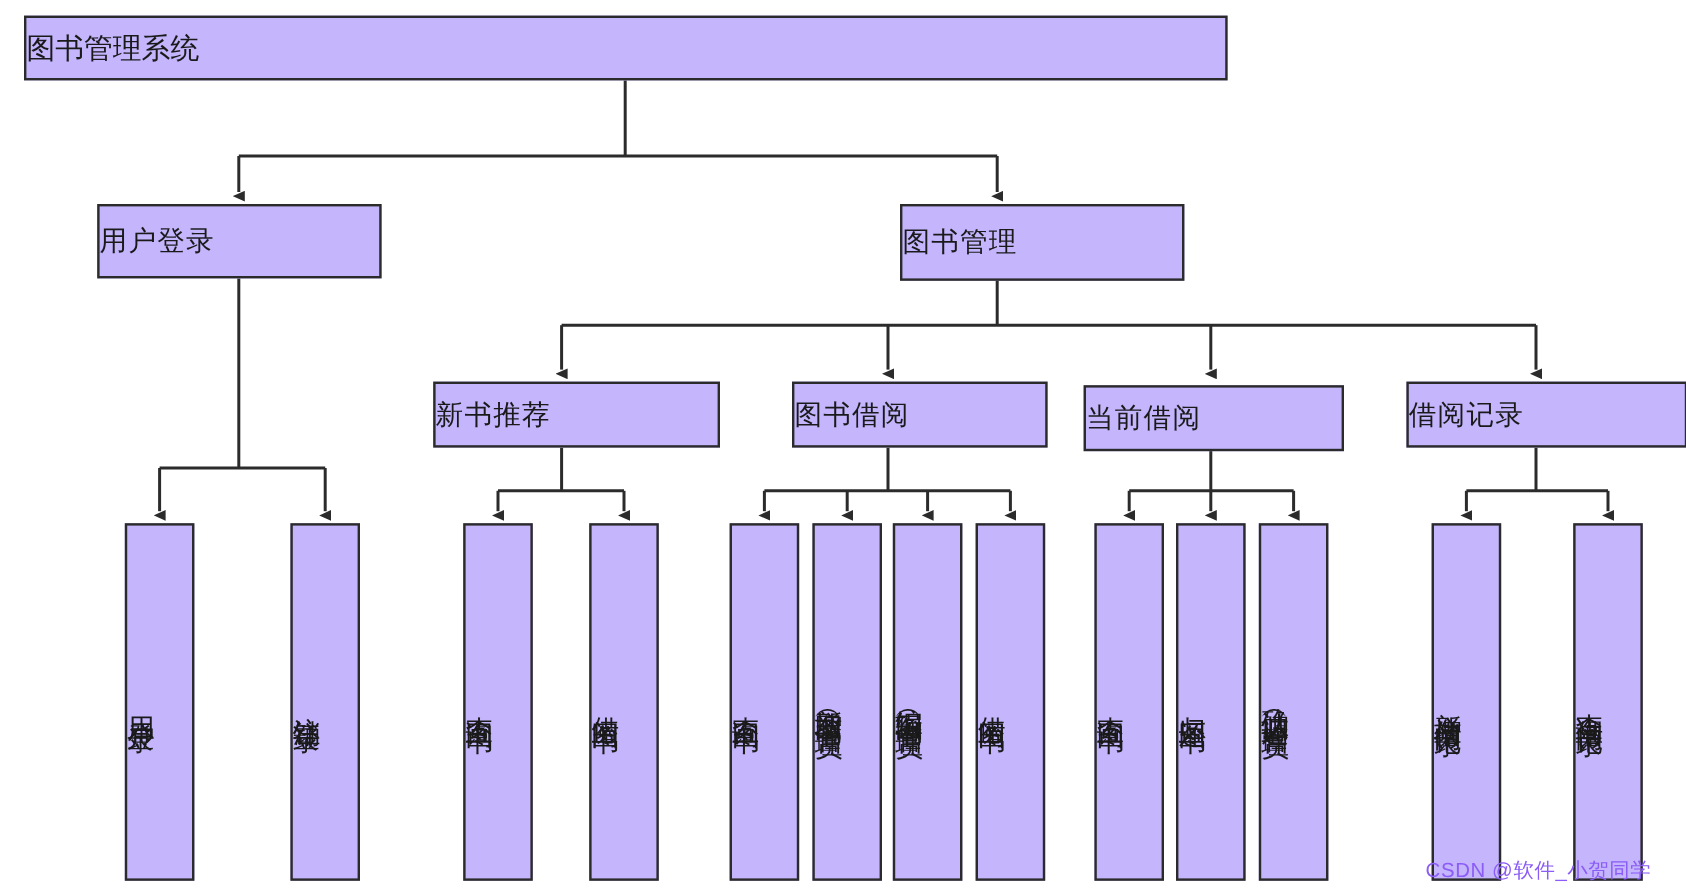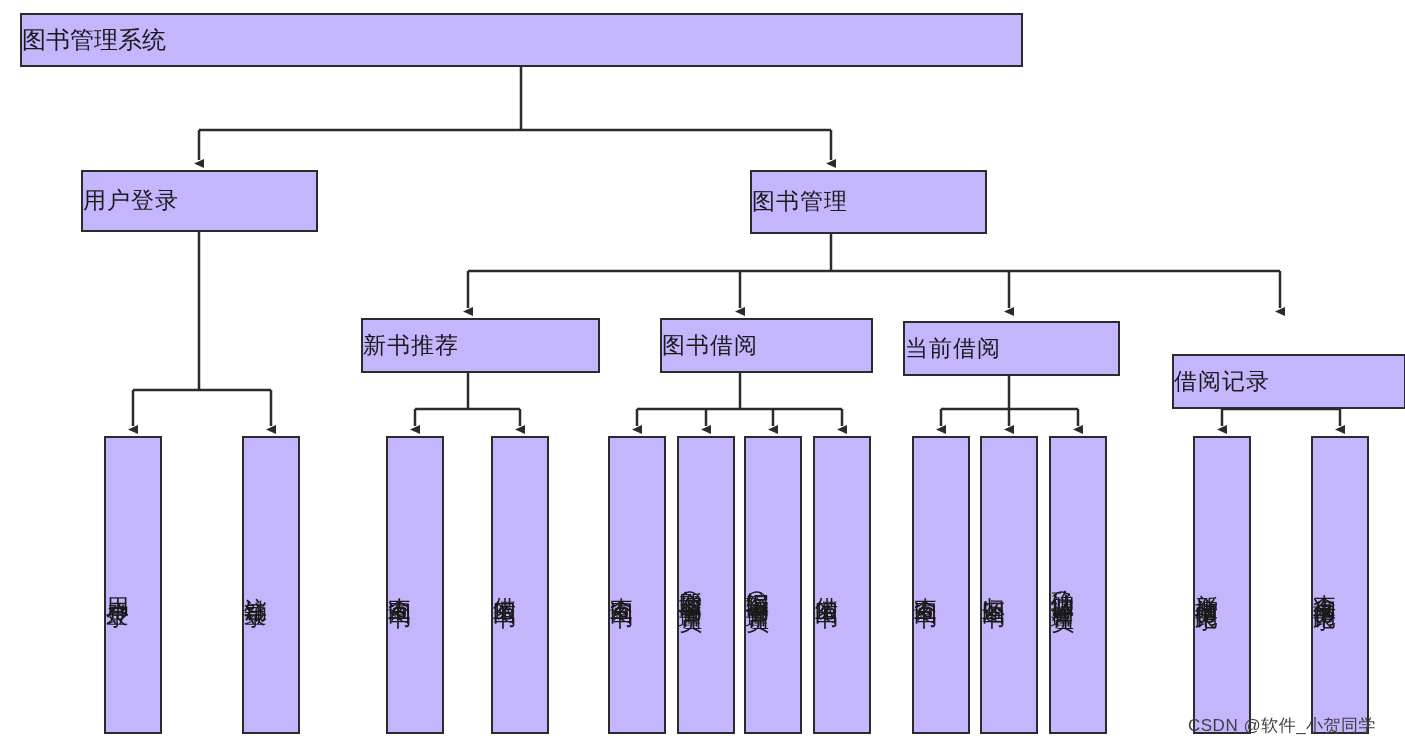--- a/index.html
+++ b/index.html
@@ -53,21 +53,21 @@
     letter-spacing: 3px;
     line-height: 1.0;
     white-space: nowrap;
     display: block;
   }
   .watermark {
     position: absolute;
     left: 1188px;
     top: 714px;
     font-size: 17px;
-    color: #404040;
+    color: #8b5cf6;
     white-space: nowrap;
     letter-spacing: 0.5px;
   }
 </style>
 </head>
 <body>
 
 <div id="stage">
 
   <svg id="wires" viewBox="0 0 1405 747" width="1405" height="747">
@@ -133,21 +133,21 @@
 
   <div class="node h" style="left:361px; top:318px; width:239px; height:55px;">
     <span>新书推荐</span>
   </div>
   <div class="node h" style="left:634px; top:318px; width:213px; height:55px;margin-left:26px;">
     <span>图书借阅</span>
   </div>
   <div class="node h" style="left:903px; top:321px; width:217px; height:55px;">
     <span>当前借阅</span>
   </div>
-  <div class="node h" style="left:1172px; top:318px; width:234px; height:55px;margin-top:36px;">
+  <div class="node h" style="left:1172px; top:318px; width:234px; height:55px;">
     <span>借阅记录</span>
   </div>
 
   <div class="node leaf" style="left:104px; top:436px; width:58px; height:298px;">
     <span class="vtext">用户登录</span>
   </div>
   <div class="node leaf" style="left:242px; top:436px; width:58px; height:298px;">
     <span class="vtext">注销登录</span>
   </div>
 

